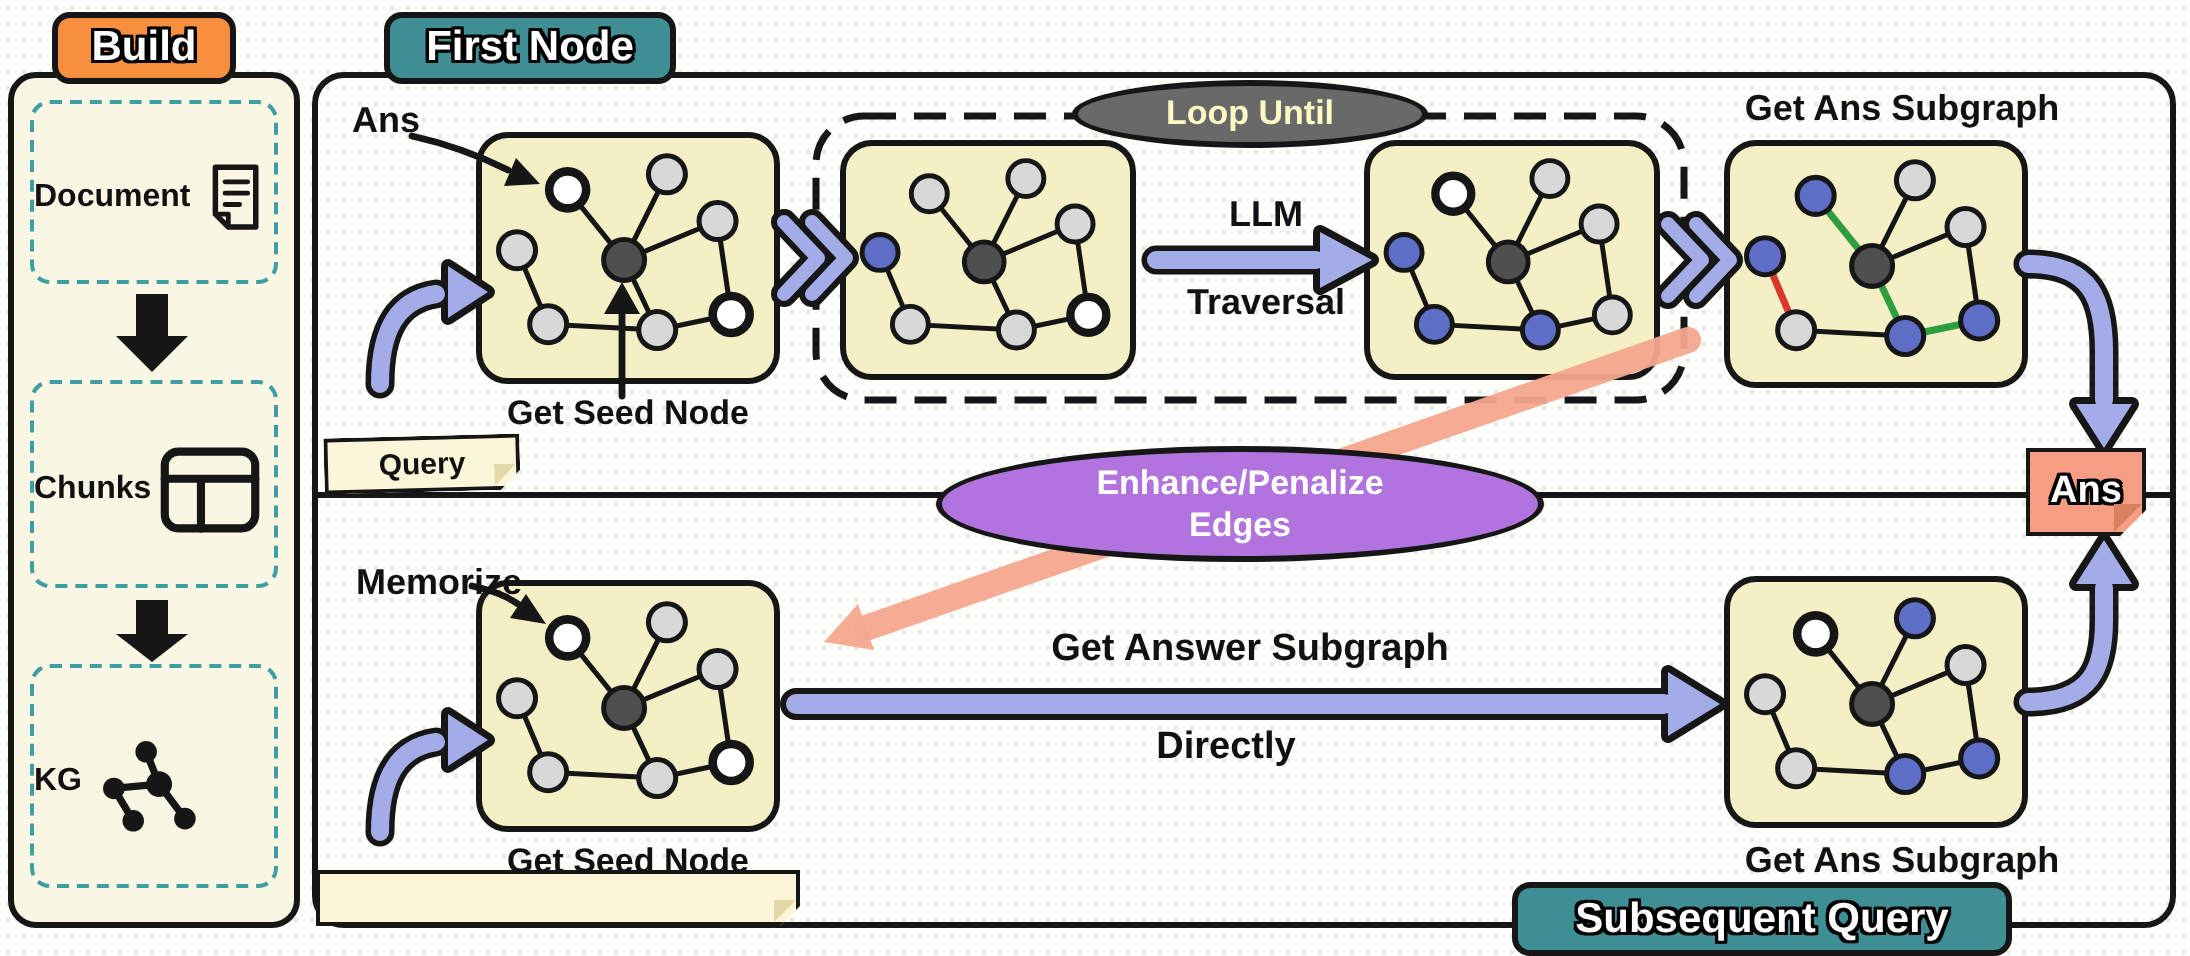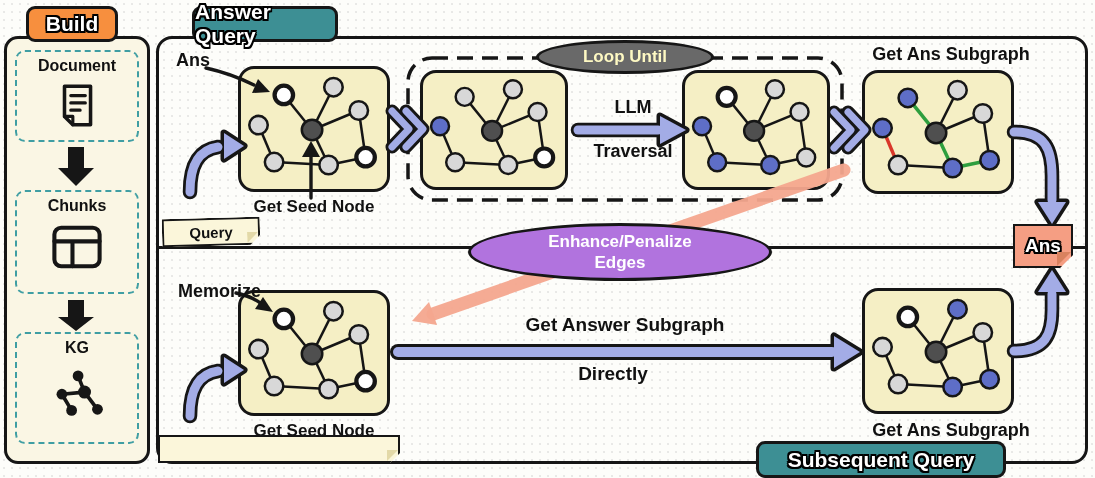--- a/index.html
+++ b/index.html
@@ -7,21 +7,21 @@
   body{font-family:"Liberation Sans",sans-serif;font-weight:bold;color:#111}
   .canvas{position:relative;width:1095px;height:478px;overflow:hidden;background:#FDFDFA;
     background-image:radial-gradient(circle, rgba(70,70,70,.11) 1px, transparent 1.4px);
     background-size:8px 8px}
   .panelbox{position:absolute;border:3px solid #161616}
   .build-panel{left:4px;top:36px;width:146px;height:428px;background:var(--c-cream,#FAF6E4);border-radius:14px;z-index:1}
   .main-panel{left:156px;top:36px;width:932px;height:428px;background:transparent;border-radius:16px;z-index:1}
   .divider{position:absolute;left:158px;top:246px;width:928px;height:3px;background:#161616;z-index:2}
   .header{position:absolute;display:flex;align-items:center;justify-content:center;border:3px solid #161616;border-radius:9px;font-size:21px;z-index:7}
   .wout{color:#fff;text-shadow:-1.6px -1.6px 0 #000,1.6px -1.6px 0 #000,-1.6px 1.6px 0 #000,1.6px 1.6px 0 #000,-1.6px 0 0 #000,1.6px 0 0 #000,0 -1.6px 0 #000,0 1.6px 0 #000}
-  .dashed-step{position:absolute;border:2.6px dashed var(--c-dashed_teal,#3F9EA3);border-radius:10px;display:flex;flex-direction:column;align-items:center;padding-top:5px;gap:3px;z-index:2}
+  .dashed-step{position:absolute;border:2.6px dashed var(--c-dashed_teal,#3F9EA3);border-radius:10px;display:flex;flex-direction:row;align-items:center;padding-top:5px;gap:3px;z-index:2}
   .step-label{font-size:16px}
   .gpanel{position:absolute;background:var(--c-panel_yellow,#F5EFC5);border:3px solid #161616;border-radius:16px;z-index:3}
   .gpanel svg{display:block;width:100%;height:100%}
   .loop-box{position:absolute;left:406px;top:56px;width:438px;height:146px;z-index:2}
   .badge{position:absolute;display:flex;align-items:center;justify-content:center;text-align:center;border:3px solid #161616;border-radius:50%;z-index:5}
   .loop-badge{left:536px;top:40px;width:178px;height:34px;background:var(--c-gray_badge,#696969);color:#fef9c3;font-size:17px}
   .purple-badge{left:468px;top:223px;width:304px;height:58px;background:var(--c-purple,#B173DE);color:#fff;font-size:17px;line-height:1.25;flex-direction:column}
   .lbl{position:absolute;z-index:6}
   .note{position:absolute;background:var(--c-tab_cream,#FBF6DA);border:2.5px solid #161616;display:flex;align-items:center;justify-content:center;font-size:15px;z-index:6;
     clip-path:polygon(0 0,100% 0,100% calc(100% - 10px),calc(100% - 10px) 100%,0 100%)}
@@ -313,19 +313,19 @@
 
   <div class="ans-box">
     <span class="wout">Ans</span>
     <div class="ans-fold"></div>
   </div>
 
   <div class="header wout" style="left:26px;top:6px;width:92px;height:36px;background:var(--c-orange,#F78F3E)">
     <span>Build</span>
   </div>
   <div class="header wout" style="left:192px;top:6px;width:146px;height:36px;background:var(--c-teal,#3D8F94)">
-    <span>Answer Query</span>
+    <span>First Node</span>
   </div>
   <div class="header wout" style="left:756px;top:441px;width:250px;height:37px;background:var(--c-teal,#3D8F94)">
     <span>Subsequent Query</span>
   </div>
 
 </div>
 
 </body></html>

